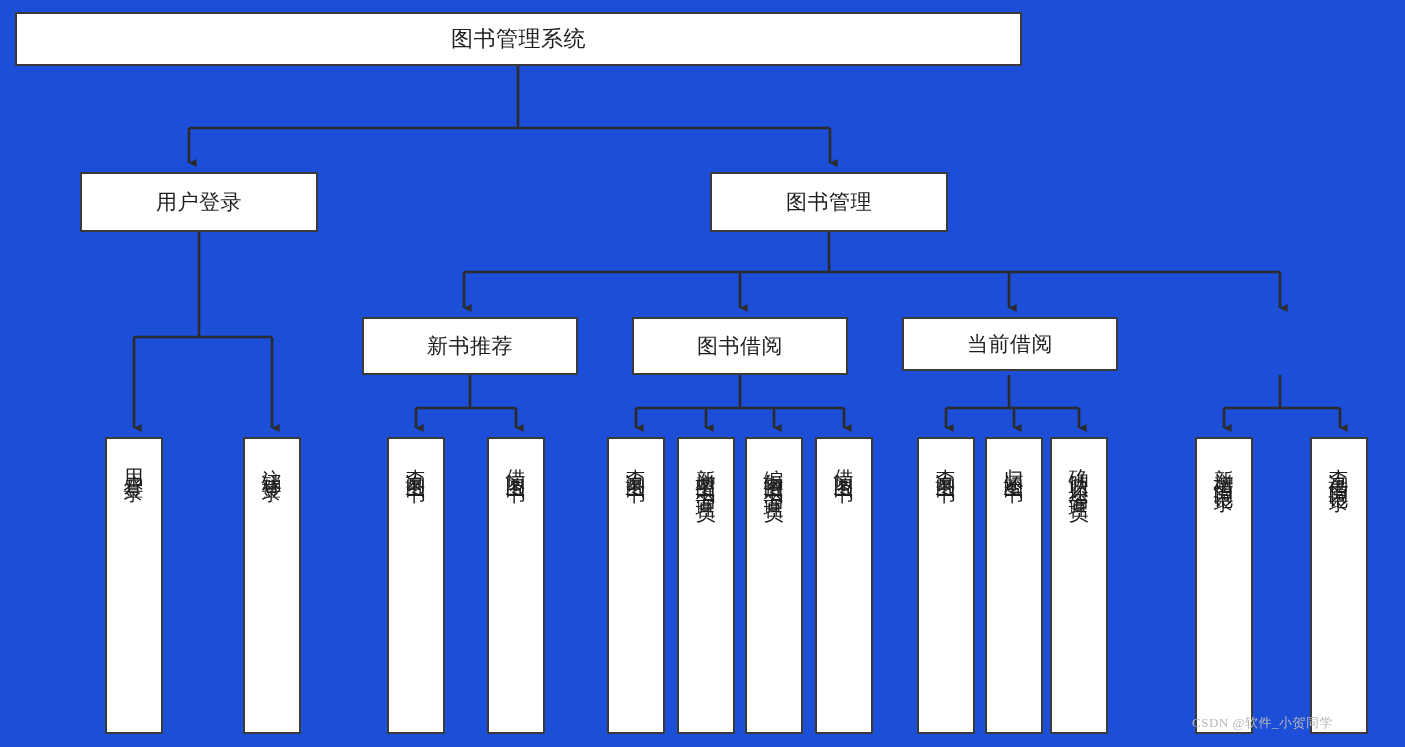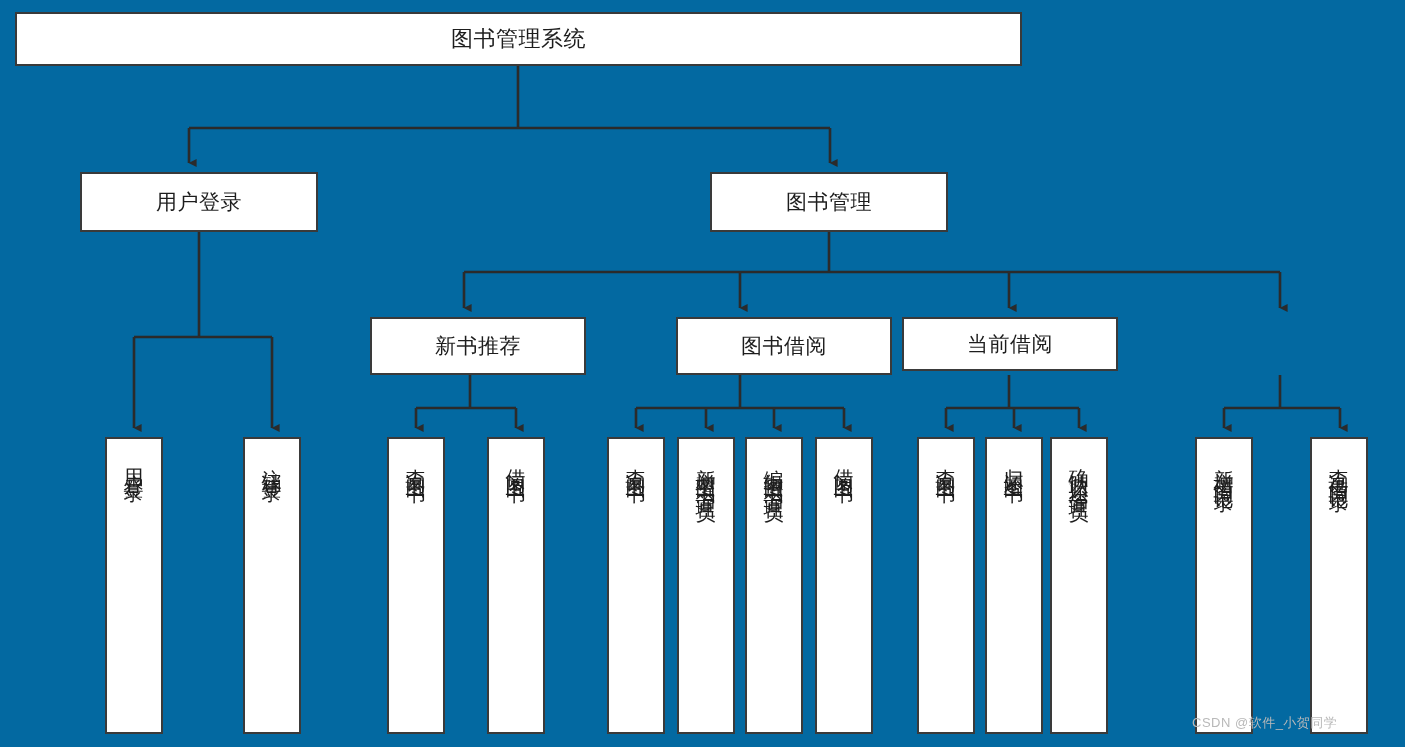--- a/index.html
+++ b/index.html
@@ -4,22 +4,22 @@
 <style>
   html, body {
     margin: 0;
     padding: 0;
     background: #ffffff;
   }
   #canvas {
     position: relative;
     width: 1405px;
     height: 747px;
-    background: #0369a1;
-    font-family: Liberation Sans, sans-serif;
+    background: #1d4ed8;
+    font-family: Liberation Serif, serif;
     overflow: hidden;
   }
   svg.edges {
     position: absolute;
     left: 0; top: 0;
     width: 1405px;
     height: 747px;
     pointer-events: none;
   }
   .node {
@@ -125,24 +125,24 @@
     <span class="node-label">图书管理系统</span>
   </div>
 
   <div class="node horiz" style="left:80px;top:172px;width:238px;height:60px;">
     <span class="node-label">用户登录</span>
   </div>
   <div class="node horiz" style="left:710px;top:172px;width:238px;height:60px;">
     <span class="node-label">图书管理</span>
   </div>
 
-  <div class="node horiz" style="left:370px;top:317px;width:216px;height:58px;">
+  <div class="node horiz" style="left:362px;top:317px;width:216px;height:58px;">
     <span class="node-label">新书推荐</span>
   </div>
-  <div class="node horiz" style="left:632px;top:317px;width:216px;height:58px;margin-left:44px;">
+  <div class="node horiz" style="left:632px;top:317px;width:216px;height:58px;">
     <span class="node-label">图书借阅</span>
   </div>
   <div class="node horiz" style="left:902px;top:317px;width:216px;height:54px;">
     <span class="node-label">当前借阅</span>
   </div>
 
   <div class="node leaf" style="left:105px;top:437px;width:58px;height:297px;">
     <span class="node-label">用户登录</span>
   </div>
   <div class="node leaf" style="left:243px;top:437px;width:58px;height:297px;">

